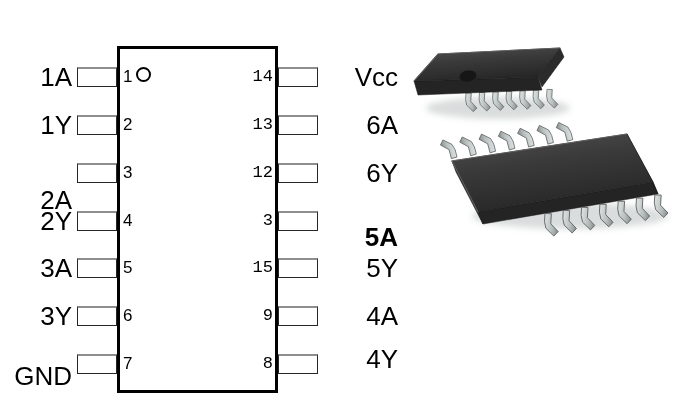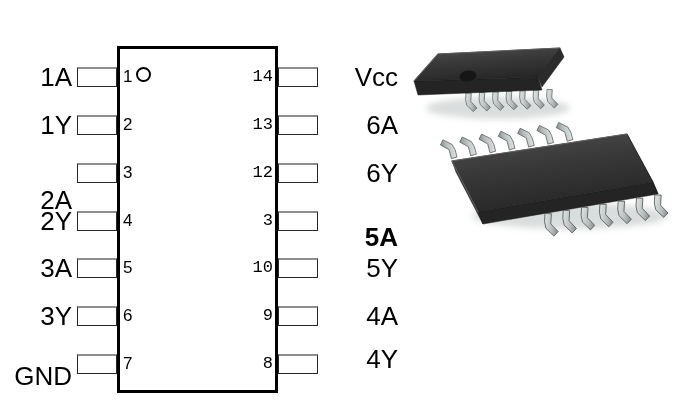--- a/index.html
+++ b/index.html
@@ -81,21 +81,21 @@
         <div class="plabel right" style="top: 62px;">Vcc</div>
         <div class="pnum right" style="top: 113.8px;">13</div>
         <div class="pbox right" style="top: 114.8px;"></div>
         <div class="plabel right" style="top: 109.8px;">6A</div>
         <div class="pnum right" style="top: 161.7px; text-align: right;">12</div>
         <div class="pbox right" style="top: 162.7px;"></div>
         <div class="plabel right" style="top: 157.7px;">6Y</div>
         <div class="pnum right" style="top: 209.5px;">3</div>
         <div class="pbox right" style="top: 210.5px;"></div>
         <div class="plabel right" style="top: 222px; font-weight: bold;">5A</div>
-        <div class="pnum right" style="top: 257.3px;">10</div>
+        <div class="pnum right" style="top: 257.3px;">15</div>
         <div class="pbox right" style="top: 258.3px;"></div>
         <div class="plabel right" style="top: 253.3px;">5Y</div>
         <div class="pnum right" style="top: 305.2px;">9</div>
         <div class="pbox right" style="top: 306.2px;"></div>
         <div class="plabel right" style="top: 301.2px;">4A</div>
         <div class="pnum right" style="top: 353px;">8</div>
         <div class="pbox right" style="top: 354px;"></div>
         <div class="plabel right" style="top: 344px;">4Y</div>
       </div>
   </section>

